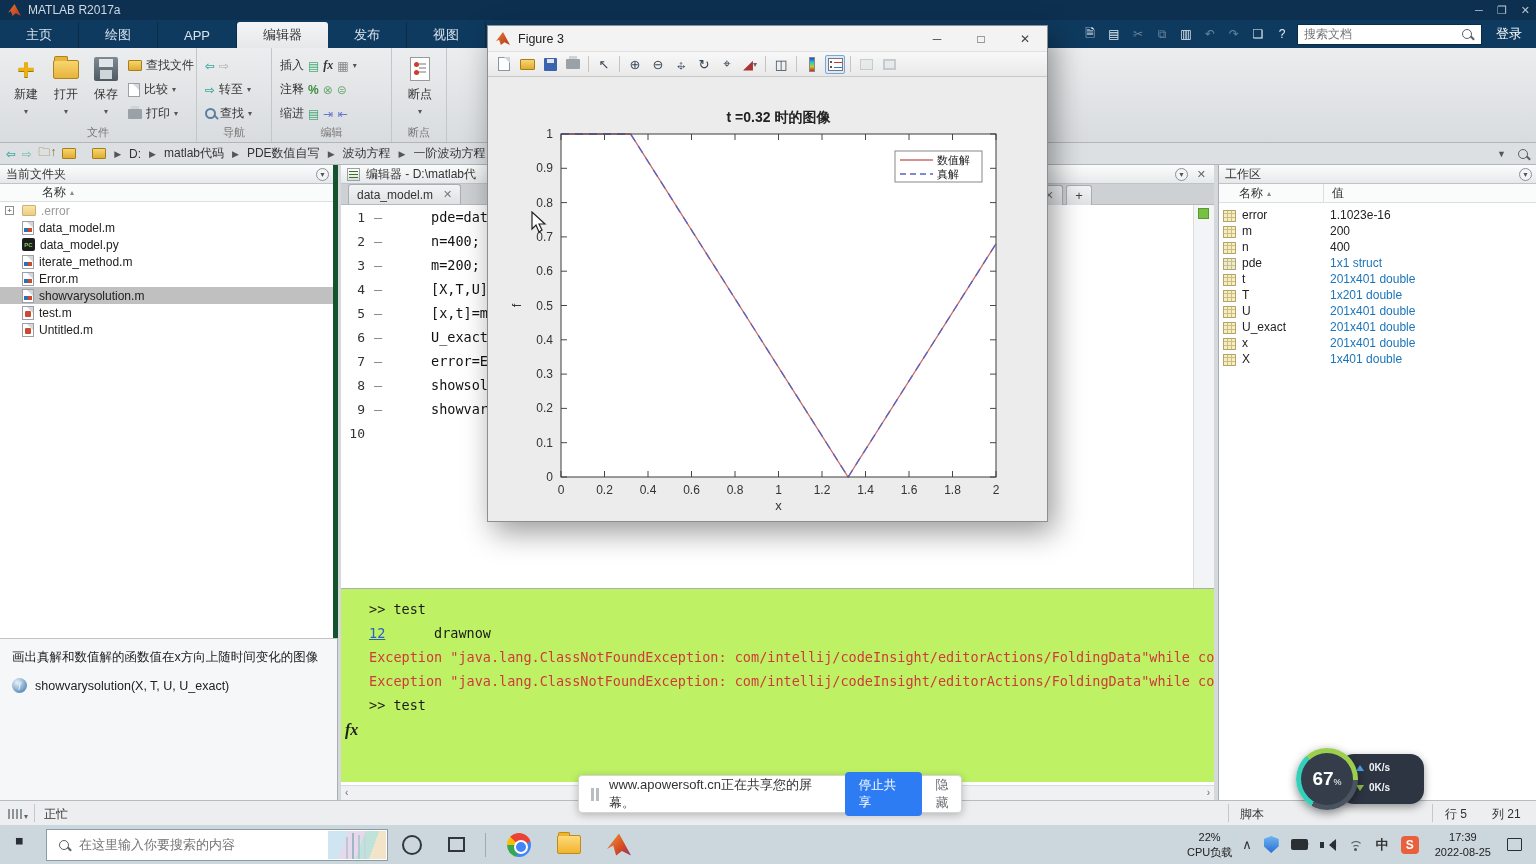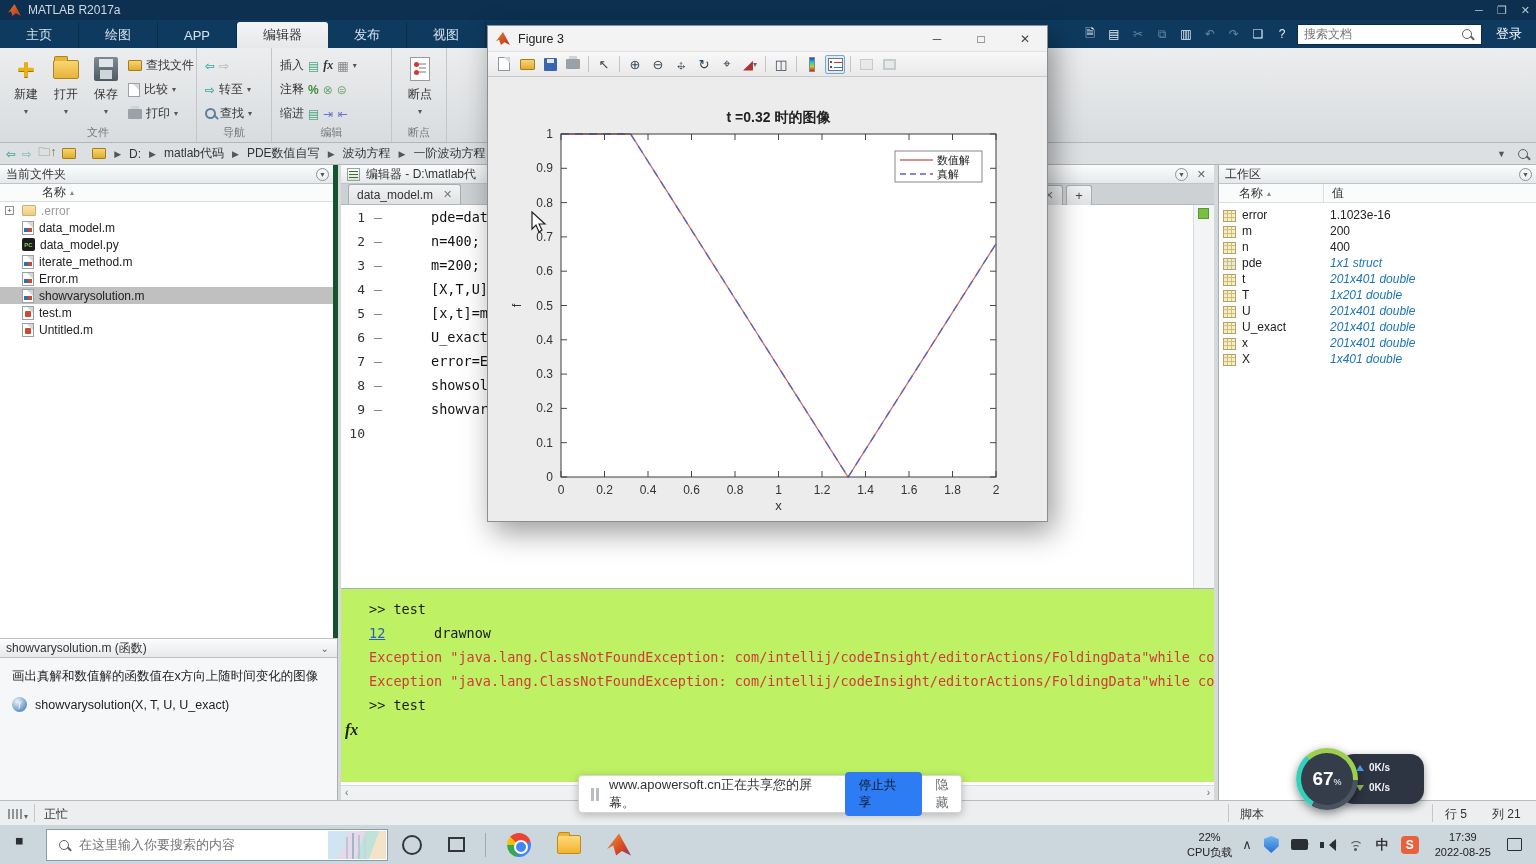--- a/index.html
+++ b/index.html
@@ -89,21 +89,21 @@
 .cwfx{font-family:"Liberation Serif","DejaVu Serif",serif;font-style:italic;font-weight:bold;font-size:16px;color:#222}
 .hscroll{position:absolute;left:0;bottom:0;width:873px;height:15px;background:#f0f1f2;border-top:1px solid #d8dbde;color:#666;font-size:10px}
 
 
 .rightcol{left:1218px;top:165px;width:318px;height:635px;background:#fff;border-left:1px solid #a9aeb3}
 .wscolhdr{height:19px;border-bottom:1px solid #dcdfe2;background:#fafbfb;font-size:12px;color:#333;display:flex;align-items:center}
 .wsrow{height:16px;display:flex;align-items:flex-end;font-size:12px}
 .wsgrid{width:13px;height:12px;margin:0 6px 0 4px;flex:none;border:1px solid #b4a36a;background:#f6eebd;background-image:linear-gradient(90deg,transparent 0 3px,#cbbd85 3px 4px,transparent 4px 7px,#cbbd85 7px 8px,transparent 8px 11px),linear-gradient(0deg,transparent 0 3px,#cbbd85 3px 4px,transparent 4px 7px,#cbbd85 7px 8px,transparent 8px 11px)}
 .wsname{width:88px;color:#222}
 .wsval{color:#222}
-.wsval.it{color:#1b75bb;font-style:italic}
+.wsval.it{color:#1b75bb;}
 
 
 .figwin{left:487px;top:25px;width:561px;height:497px;background:#ececec;border:1px solid #8a8f94;box-shadow:6px 10px 28px rgba(0,0,0,.4);z-index:10}
 .figtitle{height:26px;background:#f3f3f3;display:flex;align-items:center;font-size:12.5px;color:#222;padding-left:8px;gap:8px;border-bottom:1px solid #e0e0e0}
 .figctl{position:absolute;right:0;top:0;height:26px;display:flex}
 .figctl span{width:44px;display:flex;align-items:center;justify-content:center;color:#444;font-size:12px}
 .figmenu{height:26px;background:#f4f4f4;display:flex;align-items:center;font-size:12.5px;color:#222;gap:2px;padding-left:6px;border-bottom:1px solid #ddd}
 .figmenu span{padding:0 8px}
 .figtools{height:25px;background:linear-gradient(#f8f8f8,#e9e9e9);border-bottom:1px solid #c9c9c9;display:flex;align-items:center;gap:3px;padding-left:6px}
 .ftool{width:20px;height:19px;display:flex;align-items:center;justify-content:center;font-size:13px;color:#345}
@@ -119,21 +119,21 @@
 .colorbaric{width:6px;height:15px;border:1px solid #888;background:linear-gradient(#2244cc,#22cccc,#cccc22,#cc2222)}
 .legendic{width:15px;height:13px;border:1px solid #777;background:#fff;background-image:linear-gradient(#c33 0,#c33 100%),linear-gradient(#37c 0,#37c 100%);background-size:8px 1px,8px 1px;background-position:5px 3px,5px 8px;background-repeat:no-repeat;position:relative}
 .legendic:before{content:"";position:absolute;left:1px;top:2px;width:2px;height:2px;background:#555;box-shadow:0 5px 0 #555}
 .dockic{width:13px;height:11px;border:1px solid #9aa;background:#dfe3e6}
 .figbody{position:absolute;left:0;top:76px;width:559px;height:421px}
 
 
 .sharebar{left:578px;top:775px;width:384px;height:38px;background:#fff;border:1px solid #d5d5d5;border-radius:4px;box-shadow:0 2px 8px rgba(0,0,0,.25);display:flex;align-items:center;z-index:20;font-size:13px;color:#333}
 .sharepause{display:flex;gap:2px;margin:0 10px 0 12px}
 .sharepause i{width:3px;height:13px;background:#b9bcc0}
-.stopbtn{background:#2e7cf3;color:#0f172a;border-radius:4px;padding:5px 14px;font-size:12.5px;margin-left:12px}
+.stopbtn{background:#2e7cf3;color:#ffffff;border-radius:4px;padding:5px 14px;font-size:12.5px;margin-left:12px}
 .hidelink{color:#6b7075;margin-left:14px}
 .netwidget{left:1296px;top:748px;width:130px;height:62px;z-index:20}
 .netpill{position:absolute;left:44px;top:6px;width:84px;height:50px;background:#2d3442;border-radius:14px;box-shadow:0 3px 8px rgba(0,0,0,.4)}
 .netrow{position:absolute;left:16px;font-size:10px;font-weight:bold;color:#f0f3f6;display:flex;align-items:center;gap:5px}
 .netdot{width:0;height:0;border-left:4px solid transparent;border-right:4px solid transparent}
 .netcircle{position:absolute;left:0;top:0;width:62px;height:62px;border-radius:50%;background:conic-gradient(from 210deg,#35d0ba 0 30%,#9ccf4e 30% 67%,#4a5360 67% 100%);display:flex;align-items:center;justify-content:center;box-shadow:0 3px 10px rgba(0,0,0,.45)}
 .netinner{width:52px;height:52px;border-radius:50%;background:#353d4b;display:flex;align-items:center;justify-content:center;color:#fff}
 
 
 .taskbar{left:0;top:825px;width:1536px;height:39px;background:#ccd6dd;z-index:30;display:flex;align-items:center}
@@ -356,24 +356,20 @@
           <span>test.m</span>
         </div>
       <div class="filerow">
           <span class="fdoc m2"></span>
           <span>Untitled.m</span>
         </div>
     </div>
   </div>
 
   <div class="abs detailpanel">
-    <div class="panel-h">
-      <span>showvarysolution.m (函数)</span>
-      <span style="position:absolute;right:8px;color:#666;font-size:10px">⌄</span>
-    </div>
     <div style="padding:10px 12px;font-size:12.5px;color:#222">画出真解和数值解的函数值在x方向上随时间变化的图像</div>
     <div style="display:flex;align-items:center;gap:8px;padding:2px 12px;font-size:12.5px;color:#222">
       <span class="fxball">f</span>
       <span>showvarysolution(X, T, U, U_exact)</span>
     </div>
   </div>
 
   <div class="abs statusbar">
     <span style="position:absolute;left:8px;top:7px" class="busybars"><i></i><i></i><i></i><i></i><span style="font-size:8px;color:#666">▾</span></span>
     <span style="position:absolute;left:34px;top:3px;height:18px;border-left:1px solid #c4c8cb"></span>

